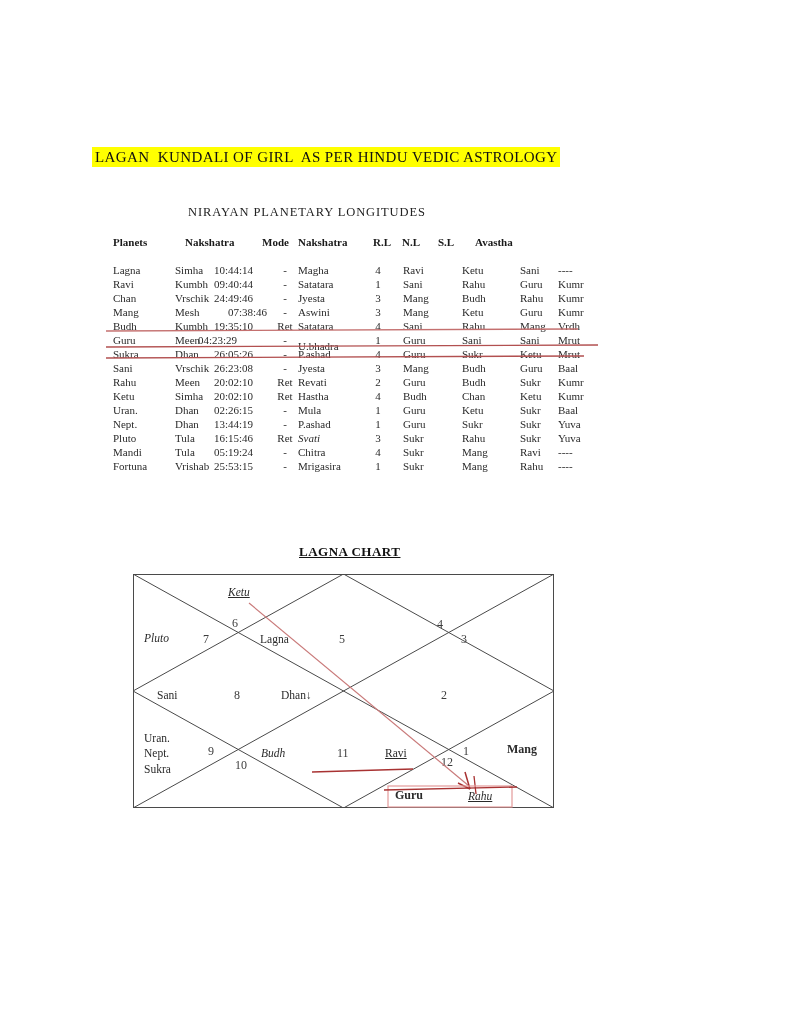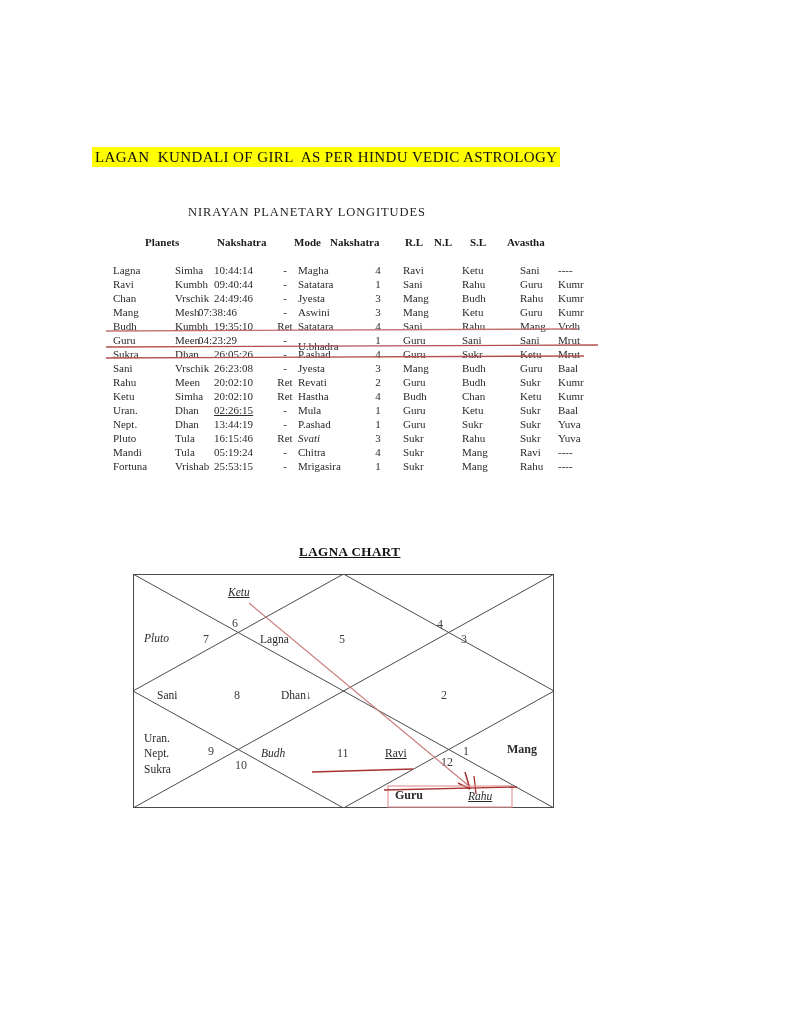--- a/index.html
+++ b/index.html
@@ -10,21 +10,21 @@
   .doc-title{
     position:absolute;left:92px;top:147px;height:20px;line-height:20px;
     background:#ffff00;color:#111;font-size:15px;letter-spacing:0.4px;
     white-space:pre;padding:0 3px;
   }
   .tbl-title{
     position:absolute;left:188px;top:205px;font-size:12.5px;letter-spacing:0.9px;
     color:#222;white-space:pre;
   }
   .tbl-head span{
-    position:absolute;top:236px;font-size:11px;font-weight:bold;color:#1a1a1a;white-space:pre;margin-left:32px;
+    position:absolute;top:236px;font-size:11px;font-weight:bold;color:#1a1a1a;white-space:pre;
   }
   .tbl-row span{
     position:absolute;font-size:11px;color:#2a2a2a;white-space:pre;line-height:12px;
   }
   .cell-center{text-align:center;}
   .chart-title{
     position:absolute;left:299px;top:544px;font-size:13px;font-weight:bold;
     letter-spacing:0.5px;text-decoration:underline;color:#111;
   }
   .chart{
@@ -93,21 +93,21 @@
         <span style="left: 298px; top: 292px;">Jyesta</span>
         <span class="cell-center" style="left: 372px; top: 292px; width: 12px;">3</span>
         <span style="left: 403px; top: 292px;">Mang</span>
         <span style="left: 462px; top: 292px;">Budh</span>
         <span style="left: 520px; top: 292px;">Rahu</span>
         <span style="left: 558px; top: 292px;">Kumr</span>
       </div>
       <div class="tbl-row">
         <span style="left: 113px; top: 306px;">Mang</span>
         <span style="left: 175px; top: 306px;">Mesh</span>
-        <span style="left: 198px; top: 306px;">07:38:46</span>
+        <span style="left: 228px; top: 306px;">07:38:46</span>
         <span class="cell-center" style="left: 270px; top: 306px; width: 30px;">-</span>
         <span style="left: 298px; top: 306px;">Aswini</span>
         <span class="cell-center" style="left: 372px; top: 306px; width: 12px;">3</span>
         <span style="left: 403px; top: 306px;">Mang</span>
         <span style="left: 462px; top: 306px;">Ketu</span>
         <span style="left: 520px; top: 306px;">Guru</span>
         <span style="left: 558px; top: 306px;">Kumr</span>
       </div>
       <div class="tbl-row">
         <span style="left: 113px; top: 320px;">Budh</span>
@@ -177,21 +177,21 @@
         <span style="left: 298px; top: 390px;">Hastha</span>
         <span class="cell-center" style="left: 372px; top: 390px; width: 12px;">4</span>
         <span style="left: 403px; top: 390px;">Budh</span>
         <span style="left: 462px; top: 390px;">Chan</span>
         <span style="left: 520px; top: 390px;">Ketu</span>
         <span style="left: 558px; top: 390px;">Kumr</span>
       </div>
       <div class="tbl-row">
         <span style="left: 113px; top: 404px;">Uran.</span>
         <span style="left: 175px; top: 404px;">Dhan</span>
-        <span style="left: 214px; top: 404px; text-decoration: underline;">02:26:15</span>
+        <span style="left: 214px; top: 404px;">02:26:15</span>
         <span class="cell-center" style="left: 270px; top: 404px; width: 30px;">-</span>
         <span style="left: 298px; top: 404px;">Mula</span>
         <span class="cell-center" style="left: 372px; top: 404px; width: 12px;">1</span>
         <span style="left: 403px; top: 404px;">Guru</span>
         <span style="left: 462px; top: 404px;">Ketu</span>
         <span style="left: 520px; top: 404px;">Sukr</span>
         <span style="left: 558px; top: 404px;">Baal</span>
       </div>
       <div class="tbl-row">
         <span style="left: 113px; top: 418px;">Nept.</span>

